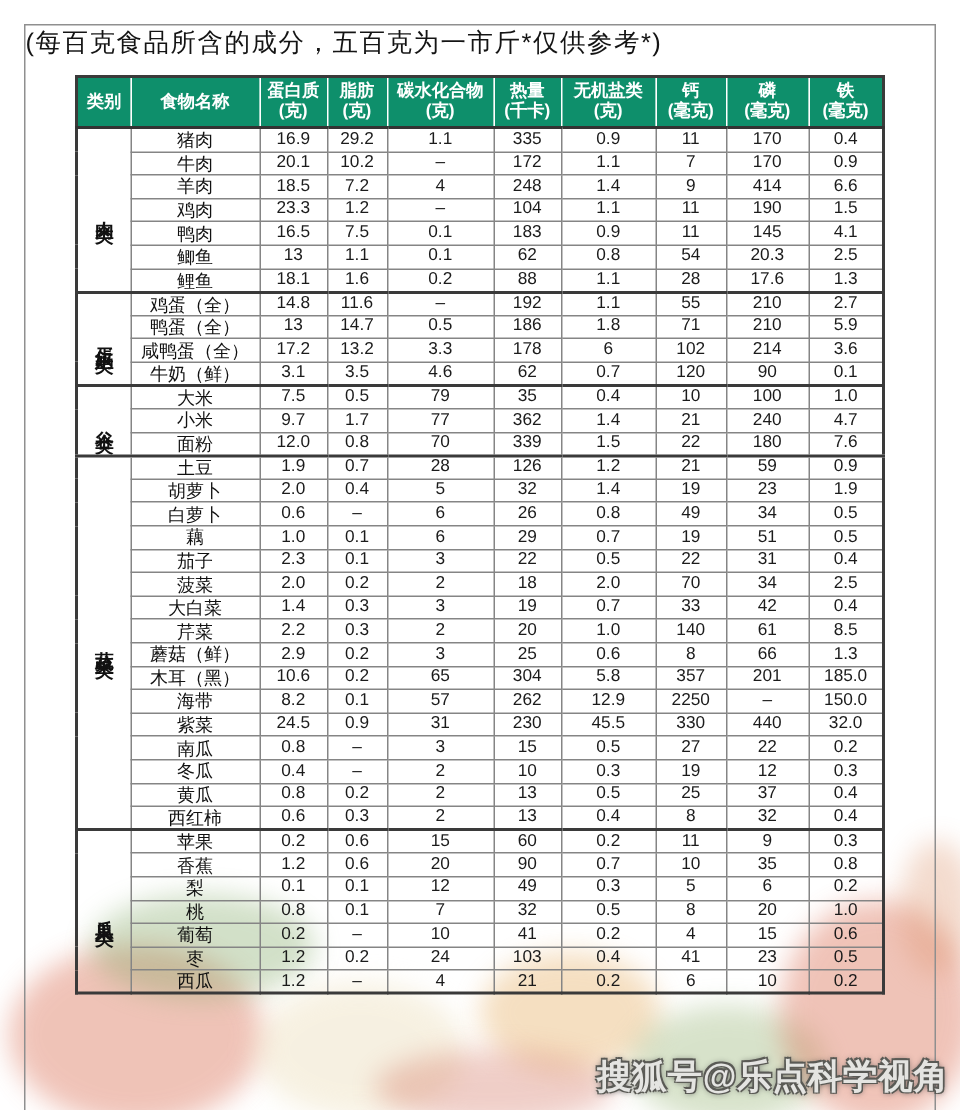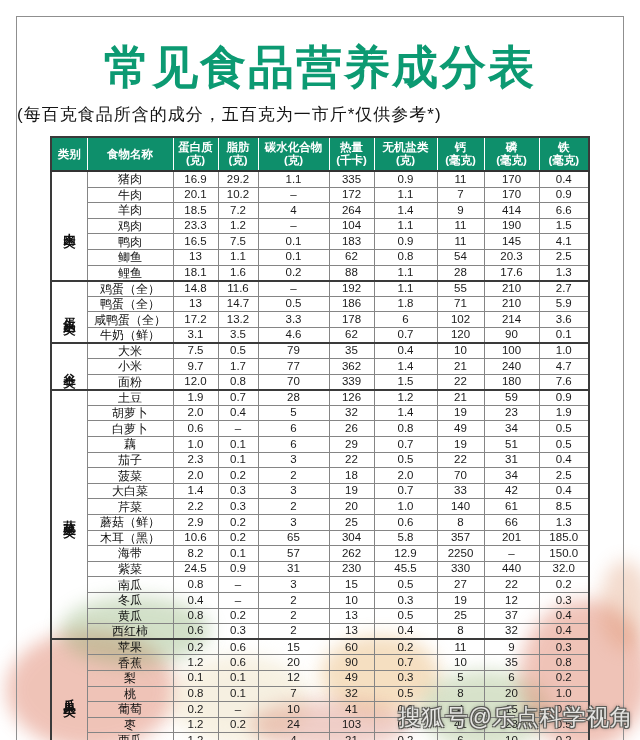--- a/index.html
+++ b/index.html
@@ -53,42 +53,41 @@
   }
   tbody td.food{font-size:12px;color:#111;}
   tbody td.cat{
     font-size:12.5px;font-weight:bold;color:#111;
     writing-mode:vertical-lr;text-orientation:upright;letter-spacing:3px;
     padding:0;
   }
   tbody tr.group-start td{border-top:2px solid #3a3a3a;}
   .watermark{
     position:absolute;left:398px;top:702px;z-index:6;
-    font-size:23px;font-weight:normal;letter-spacing:0.5px;
+    font-size:23px;font-weight:bold;letter-spacing:0.5px;
     color:rgba(240,240,238,0.92);
     text-shadow:1px 1px 0 #5a5a55,-1px -1px 0 #5a5a55,1px -1px 0 #5a5a55,-1px 1px 0 #5a5a55,0 0 4px #444;
     white-space:nowrap;
   }
 </style>
 </head>
 <body style="--title-green: #0c9a72; --header-green: #0e8f6b;">
 
 <div class="produce-band">
   <div class="blob b1"></div>
   <div class="blob b2"></div>
   <div class="blob b3"></div>
   <div class="blob b4"></div>
   <div class="blob b5"></div>
   <div class="blob b6"></div>
   <div class="blob b7"></div>
   <div class="blob b8"></div>
 </div>
 
 <div class="frame">
-  <h1 class="title">常见食品营养成分表</h1>
   <p class="subtitle">(每百克食品所含的成分，五百克为一市斤*仅供参考*)</p>
 
   <table class="nutrition">
     <colgroup>
       <col style="width:36px">
         <col style="width:86px">
         <col style="width:45px">
       <col style="width:40px">
         <col style="width:71px">
         <col style="width:45px">
@@ -161,21 +160,21 @@
           <td>1.1</td>
           <td>7</td>
           <td>170</td>
           <td>0.9</td>
         </tr>
         <tr>
           <td class="food">羊肉</td>
           <td>18.5</td>
           <td>7.2</td>
           <td>4</td>
-          <td>264</td>
+          <td>248</td>
           <td>1.4</td>
           <td>9</td>
           <td>414</td>
           <td>6.6</td>
         </tr>
         <tr>
           <td class="food">鸡肉</td>
           <td>23.3</td>
           <td>1.2</td>
           <td>–</td>

